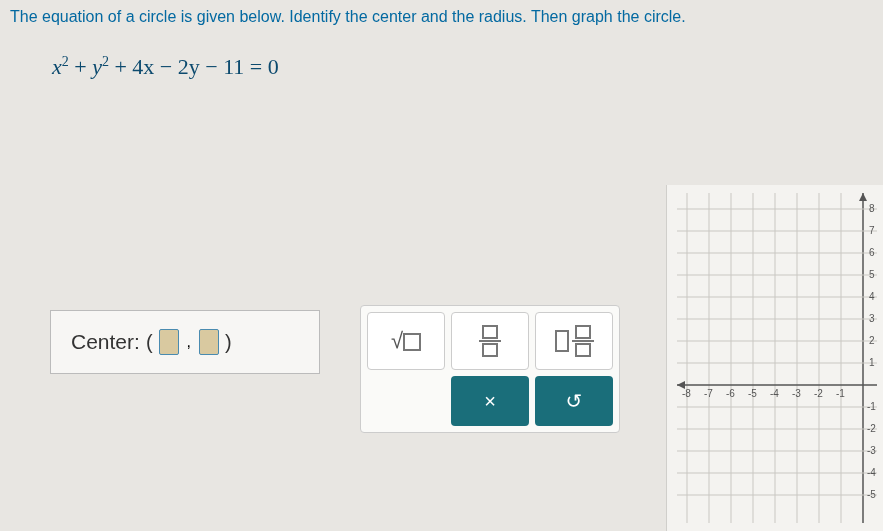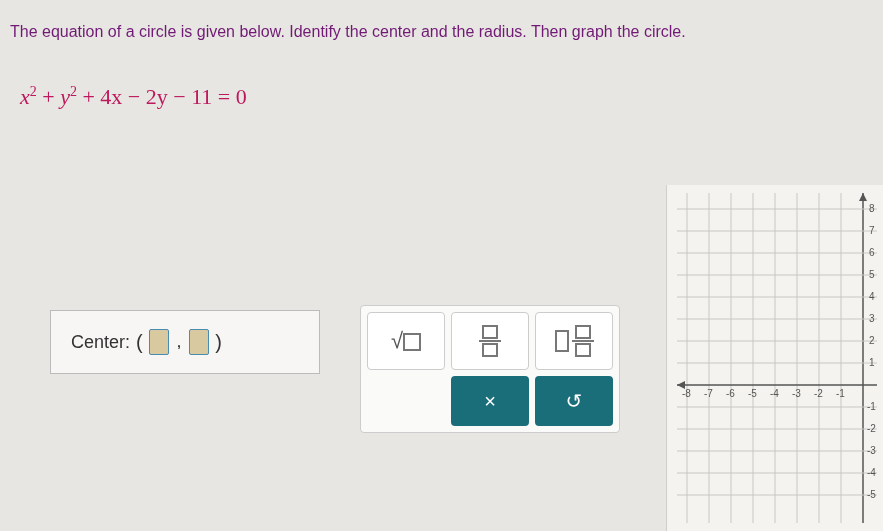--- a/index.html
+++ b/index.html
@@ -5,47 +5,47 @@
     * { box-sizing: border-box; margin: 0; padding: 0; }
     body {
       font-family: Arial, sans-serif;
       background: #e8e6e2;
       width: 883px;
       height: 531px;
       overflow: hidden;
       position: relative;
     }
     .question {
-      padding: 23px 10px;
+      padding: 8px 10px;
       font-size: 16px;
-      color: #701a75;
+      color: #0369a1;
       font-weight: 500;
     }
     .equation {
       font-family: 'Times New Roman', serif;
       font-size: 22px;
       font-style: italic;
-      padding: 20px 20px;
-      color: #be185d;
+      padding: 20px 52px;
+      color: #0c4a6e;
     }
     .equation sup { font-size: 14px; font-style: normal; }
     .nonitalic { font-style: normal; }
 
     .answer-panel {
       position: absolute;
       left: 50px;
       top: 310px;
       width: 270px;
       border: 1px solid #bbb;
       background: #f7f6f4;
       padding: 18px 20px;
     }
     .answer-row { display: flex; align-items: center; gap: 6px; margin-bottom: 28px; }
     .answer-row:last-child { margin-bottom: 0; }
-    .answer-label { font-size: 18px; color: #333; font-weight: 500; }
+    .answer-label { font-size: 21px; color: #333; font-weight: 500; }
     .paren { font-size: 20px; color: #333; }
     .input-slot {
       display: inline-block;
       width: 20px;
       height: 26px;
       background: #d9c9a0;
       border: 1px solid #4a8bb0;
       border-radius: 2px;
       vertical-align: middle;
     }

